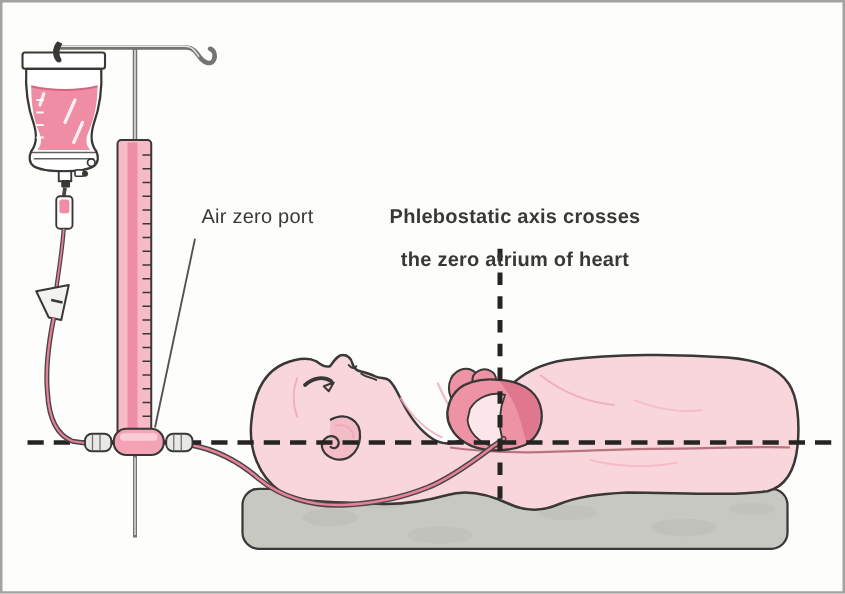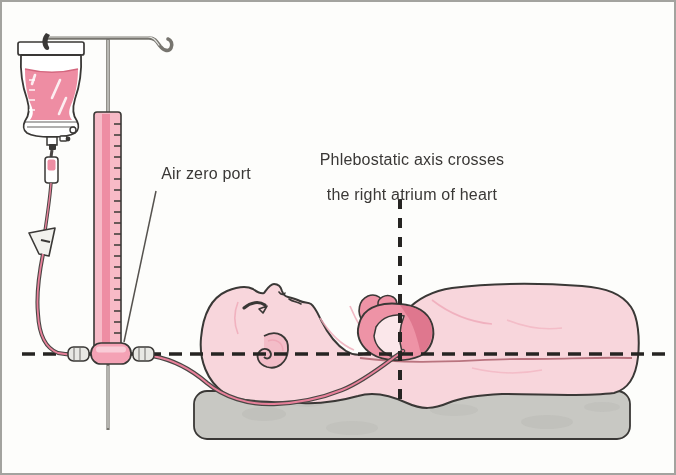--- a/index.html
+++ b/index.html
@@ -182,17 +182,17 @@
       <rect x="131" y="345" width="21" height="14" rx="5.5" class="f-stopcock s-ol" stroke-width="1.5"></rect>
       <path class="f-none s-ol" stroke-width="1" opacity="0.7" d="M137,346 V358 M143,346 V358"></path>
       <rect x="89" y="341" width="40" height="21" rx="10" class="f-transducer s-ol" stroke-width="1.7"></rect>
       <rect x="94" y="344.5" width="30" height="6" rx="3" fill="#fad0da" class="s-none" opacity="0.9"></rect>
     </g>
   </svg>
 
   <div class="label" style="left:145px; top:147px; width:118px;">
     <span>Air zero port</span>
   </div>
-  <div class="label" style="left:290px; top:133px; width:240px;">
+  <div class="label" style="left:290px; top:147px; width:240px;font-weight:bold;">
     <span>Phlebostatic axis crosses</span>
-    <span>the right atrium of heart</span>
+    <span>the zero atrium of heart</span>
   </div>
 </div>
 
 </body></html>

